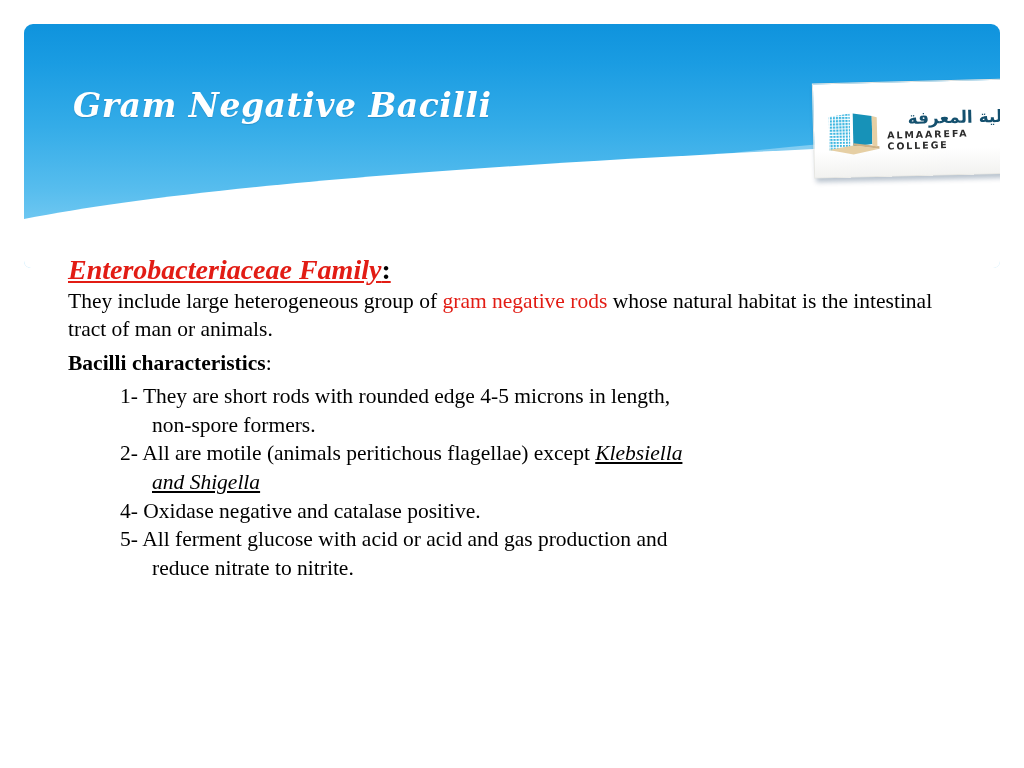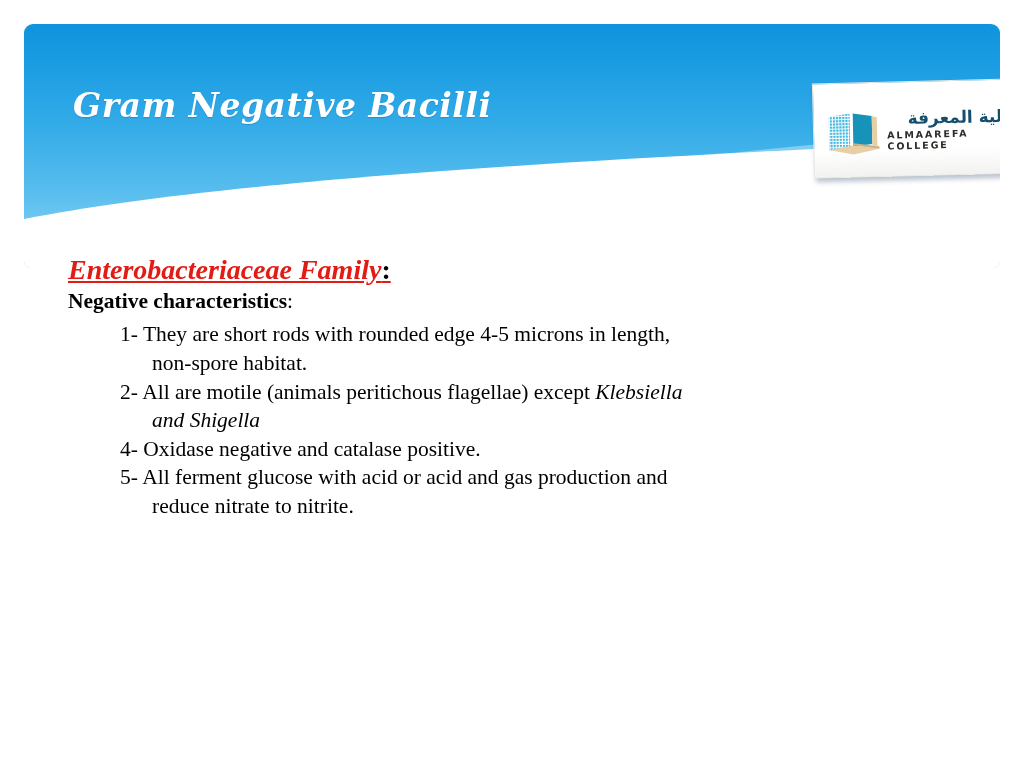--- a/index.html
+++ b/index.html
@@ -170,21 +170,21 @@
   .char-item {
     margin: 0 0 0 0;
     padding: 0 0 0 52px;
     line-height: 1.33;
   }
   .char-item .num { }
   .char-cont {
     padding-left: 84px;
     line-height: 1.33;
   }
-  .ital { font-style: italic; }
+  .ital { font-style: italic; text-decoration: underline; }
 </style>
 </head>
 <body>
 
 <div id="slide">
 
   <div id="header-banner">
     <div id="banner-gradient"></div>
 
     <svg class="banner-svg" viewBox="0 0 976 244" preserveAspectRatio="none">
@@ -242,27 +242,28 @@
         </div>
 
       </div>
     </div>
   </div>
 
   <div id="body-text">
 
     <p id="intro-heading"><span class="heading-red">Enterobacteriaceae Family</span><span class="heading-colon">:</span></p>
 
-
-    <p id="general-heading"><span>Negative characteristics</span><span class="gh-colon">:</span></p>
+    <p id="intro-paragraph"><span>They include large heterogeneous group of </span><span class="red-inline">gram negative rods</span><span> whose natural habitat is the intestinal tract of man or animals.</span></p>
+
+    <p id="general-heading"><span>Bacilli characteristics</span><span class="gh-colon">:</span></p>
 
     <ul id="char-list">
 
       <li class="char-item"><span class="num">1-</span> <span>They are short rods with rounded edge 4-5 microns in length,</span></li>
-      <li class="char-cont"><span>non-spore habitat.</span></li>
+      <li class="char-cont"><span>non-spore formers.</span></li>
 
       <li class="char-item"><span class="num">2-</span> <span>All are motile (animals peritichous flagellae) except </span><span class="ital">Klebsiella</span></li>
       <li class="char-cont ital"><span>and Shigella</span></li>
 
 
       <li class="char-item"><span class="num">4-</span> <span>Oxidase negative and catalase positive.</span></li>
 
       <li class="char-item"><span class="num">5-</span> <span>All ferment glucose with acid or acid and gas production and</span></li>
       <li class="char-cont"><span>reduce nitrate to nitrite.</span></li>
 

